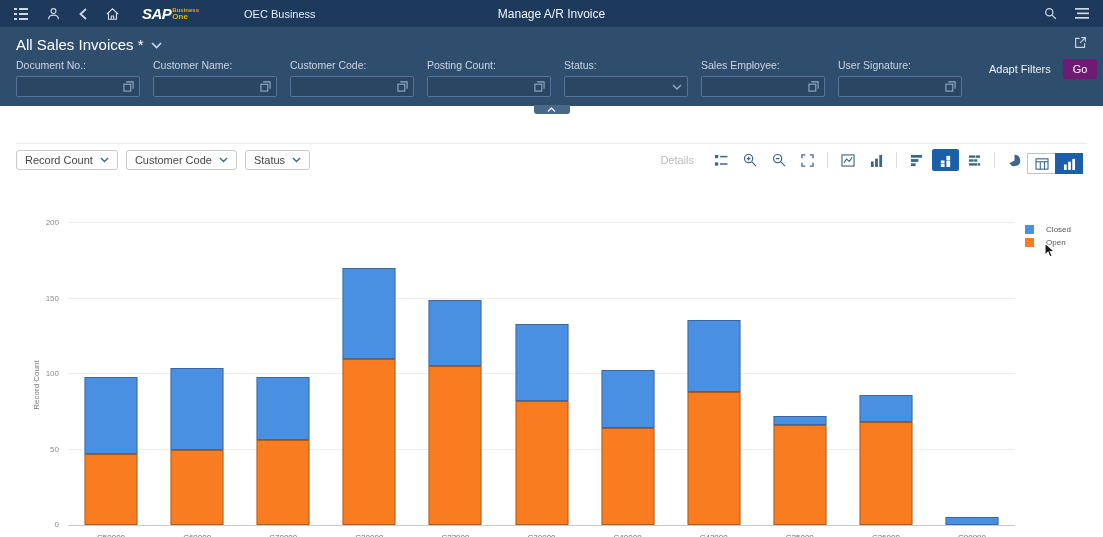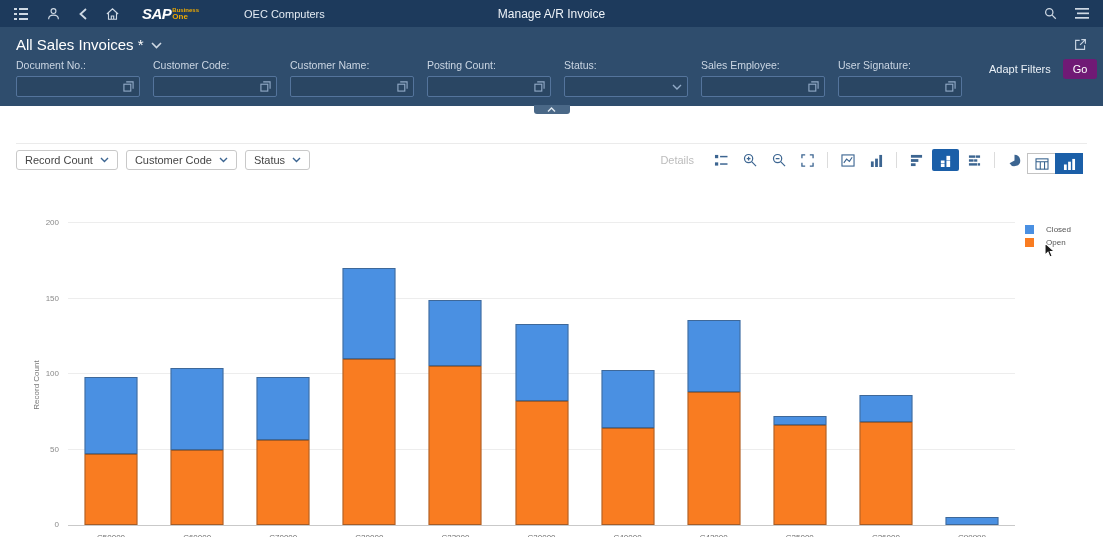--- a/index.html
+++ b/index.html
@@ -13,21 +13,21 @@
   .logo-sap{font-size:15px;font-weight:bold;font-style:italic;color:#fff;letter-spacing:-.5px;line-height:14px}
   .logo-suite{display:flex;flex-direction:column;color:#f0ab00;font-weight:bold;line-height:6px}
   .logo-suite .l1{font-size:6px}
   .logo-suite .l2{font-size:8px;line-height:8px}
   .company{margin-left:26px;font-size:11px;color:#e4ebf3}
   .shell-title{position:absolute;left:0;right:0;text-align:center;font-size:12px;color:#eef3f8;pointer-events:none}
   .shell-right{margin-left:auto;display:flex;align-items:center;gap:18px;z-index:2}
 
   
   .panel{background:#2f4d6d;position:relative;padding-bottom:9px}
-  .variant-row{display:flex;align-items:center;padding:9px 16px 2px 16px}
+  .variant-row{display:flex;align-items:flex-start;padding:9px 16px 2px 16px}
   .variant-title{font-size:15px;color:#fff;display:flex;align-items:center;gap:7px;cursor:pointer}
   .variant-title svg{margin-top:2px}
   .export-btn{margin-left:auto;color:#c8d4e2;cursor:pointer;display:flex}
   .filter-row{display:flex;align-items:flex-start;padding:4px 14px 0 16px;gap:13px}
   .ffield{width:124px;flex:0 0 auto}
   .flabel{font-size:10.5px;color:#cbd6e3;margin-bottom:5px;white-space:nowrap}
   .fbox{height:21px;background:#2a4663;border:1px solid #54749c;border-radius:2px;display:flex;align-items:center;padding:0 5px;cursor:text}
   .fbox input{flex:1;min-width:0;background:transparent;border:0;outline:0;color:#fff;font-size:11px}
   .fbox .boxicon{color:#92abc8;display:flex;flex:0 0 auto;cursor:pointer}
   .factions{display:flex;align-items:center;gap:12px;margin-left:14px;padding-bottom:3px;flex:0 0 auto}
@@ -100,21 +100,21 @@
           <path d="M1 7.5L8 1l7 6.5M3 6.5V14h10V6.5M6.5 14v-4h3v4"></path>
         </svg>
     </span>
     <span class="logo">
       <span class="logo-sap">SAP</span>
       <span class="logo-suite">
         <span class="l1">Business</span>
         <span class="l2">One</span>
       </span>
     </span>
-    <span class="company">OEC Computers</span>
+    <span class="company">OEC Business</span>
   </div>
   <div class="shell-title">Manage A/R Invoice</div>
   <div class="shell-right">
     <span class="sicon">
       <svg width="13" height="13" viewBox="0 0 16 16" fill="none" stroke="currentColor" stroke-width="1.5">
           <circle cx="6.5" cy="6.5" r="4.5"></circle>
           <path d="M10 10l4.5 4.5"></path>
         </svg>
     </span>
     <span class="sicon">
@@ -151,33 +151,33 @@
           <input style="">
           <span class="boxicon">
             <svg width="11" height="11" viewBox="0 0 12 12" fill="none" stroke="currentColor" stroke-width="1.2">
               <rect x="1" y="3.5" width="7.5" height="7.5"></rect>
               <path d="M3.5 1H11v7.5"></path>
             </svg>
           </span>
         </div>
       </div>
       <div class="ffield">
+        <div class="flabel">Customer Name:</div>
+        <div class="fbox">
+          <input style="">
+          <span class="boxicon">
+            <svg width="11" height="11" viewBox="0 0 12 12" fill="none" stroke="currentColor" stroke-width="1.2">
+              <rect x="1" y="3.5" width="7.5" height="7.5"></rect>
+              <path d="M3.5 1H11v7.5"></path>
+            </svg>
+          </span>
+        </div>
+      </div>
+      <div class="ffield">
         <div class="flabel">Customer Code:</div>
-        <div class="fbox">
-          <input style="">
-          <span class="boxicon">
-            <svg width="11" height="11" viewBox="0 0 12 12" fill="none" stroke="currentColor" stroke-width="1.2">
-              <rect x="1" y="3.5" width="7.5" height="7.5"></rect>
-              <path d="M3.5 1H11v7.5"></path>
-            </svg>
-          </span>
-        </div>
-      </div>
-      <div class="ffield">
-        <div class="flabel">Customer Name:</div>
         <div class="fbox">
           <input style="">
           <span class="boxicon">
             <svg width="11" height="11" viewBox="0 0 12 12" fill="none" stroke="currentColor" stroke-width="1.2">
               <rect x="1" y="3.5" width="7.5" height="7.5"></rect>
               <path d="M3.5 1H11v7.5"></path>
             </svg>
           </span>
         </div>
       </div>

